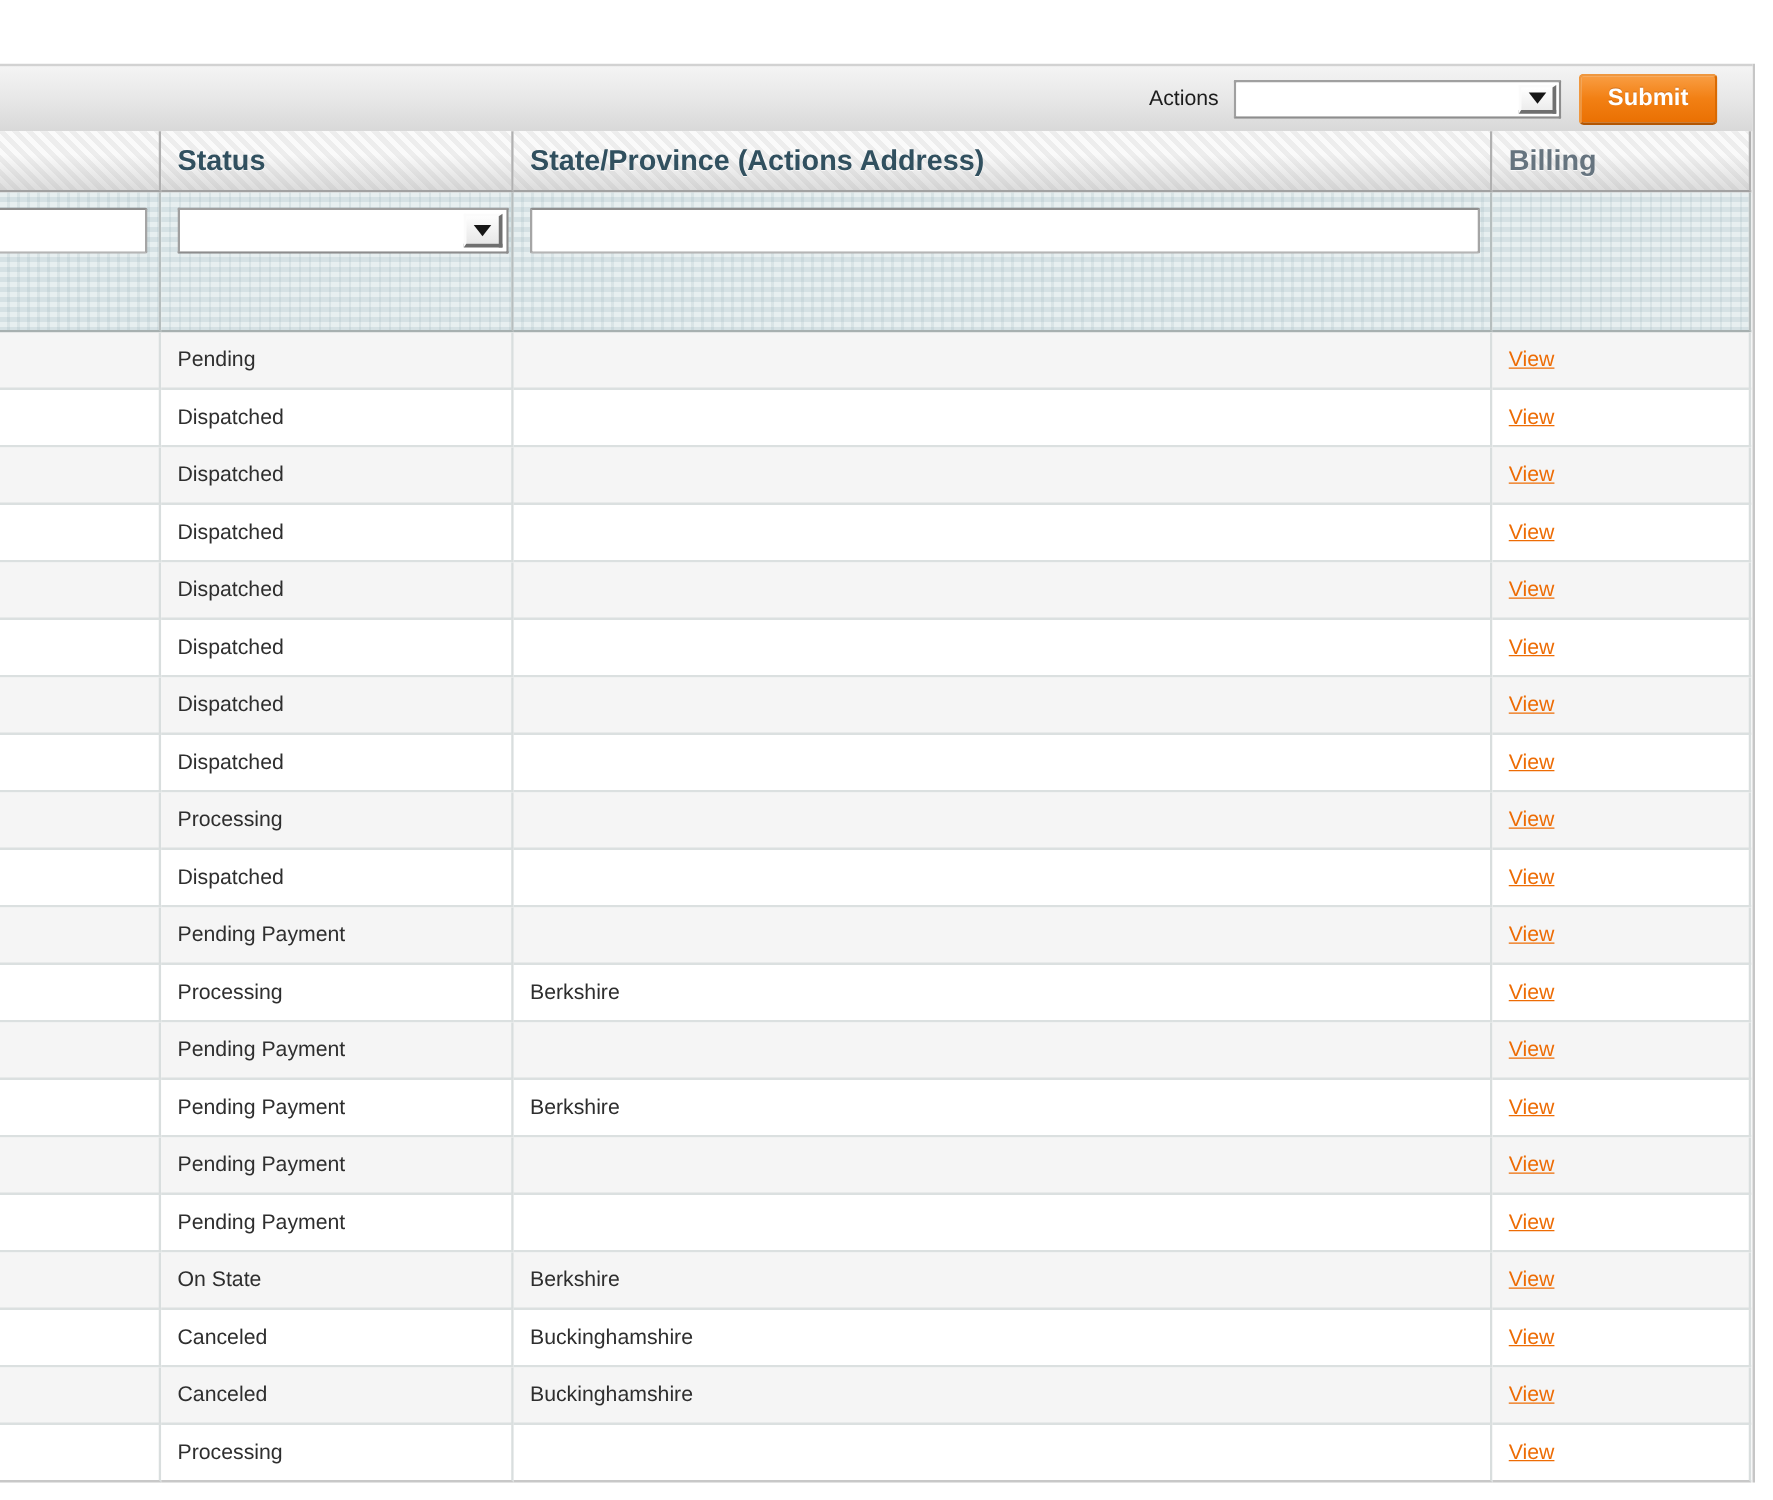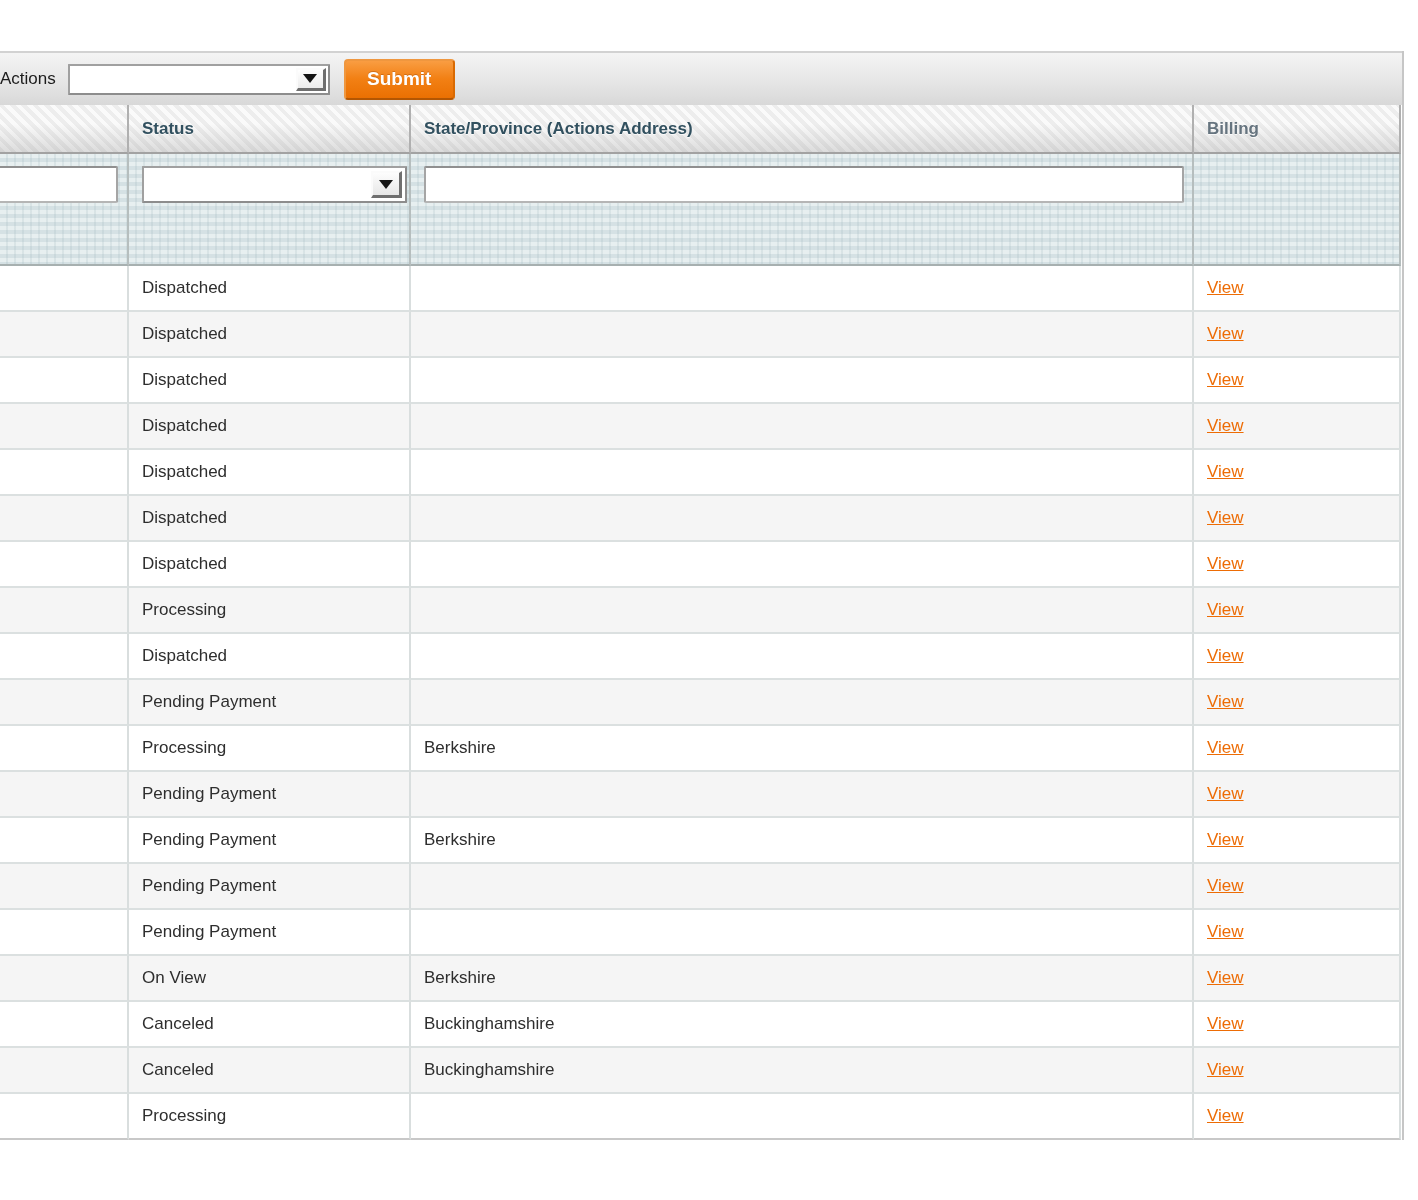--- a/index.html
+++ b/index.html
@@ -10,21 +10,21 @@
     -webkit-font-smoothing: antialiased;
   }
   .top-spacer { height: 51px; background: #ffffff; }
   .panel { width: 1404px; border-right: 2px solid #c6c6c6; }
 
   
   .toolbar {
     height: 54px;
     border-top: 2px solid #d2d2d2;
     background: linear-gradient(#f4f4f4, #e6e6e6 55%, #d8d8d8);
-    display: flex; align-items: center; 
+    display: flex; align-items: center; justify-content: flex-end;
     padding-right: 28px;
   }
   .actions-label { font-size: 17px; color: #1c1c1c; margin-right: 12px; }
 
   .msel {
     position: relative; background: #ffffff;
     border: 2px solid; border-color: #a0a0a0 #8d8d8d #8d8d8d #a0a0a0;
     border-radius: 1px;
   }
   .msel-toolbar { width: 262px; height: 31px; }
@@ -50,21 +50,21 @@
     color: #ffffff; font-weight: bold; font-size: 19px;
     text-shadow: 0 -1px 0 rgba(140,60,0,.35);
     cursor: pointer; font-family: Liberation Sans, sans-serif;
   }
 
   
   table.grid { border-collapse: separate; border-spacing: 0; table-layout: fixed; width: 1401px; }
 
   th.hcell {
     height: 49px; padding: 0 0 0 13px; text-align: left; vertical-align: middle;
-    font-size: 17px; font-weight: bold;
+    font-size: 23px; font-weight: bold;
     background:
       linear-gradient(rgba(255,255,255,0) 40%, rgba(150,150,150,.30)),
       repeating-linear-gradient(45deg, #ededed 0 4px, #fafafa 4px 8px);
     border-right: 2px solid #b0b0b0;
     border-bottom: 2px solid #a2a2a2;
     text-shadow: 0 1px 0 rgba(255,255,255,.7);
     white-space: nowrap; overflow: hidden;
   }
   th.hcell.sortable { color: #31505f; cursor: pointer; }
   th.hcell.plain    { color: #66747f; }
@@ -153,20 +153,28 @@
               <span class="arrow-down"></span>
             </div>
           </div>
         </td>
         <td class="fcell">
           <input class="filter-input state" type="text" value="" style="">
         </td>
         <td class="fcell"></td>
       </tr>
 
+    <tr class="odd">
+    <td class="dcell"></td>
+    <td class="dcell">Pending</td>
+    <td class="dcell"></td>
+    <td class="dcell">
+      <a class="view-link">View</a>
+    </td>
+  </tr>
         <tr class="even">
     <td class="dcell"></td>
     <td class="dcell">Dispatched</td>
     <td class="dcell"></td>
     <td class="dcell">
       <a class="view-link">View</a>
     </td>
   </tr>
         <tr class="odd">
     <td class="dcell"></td>
@@ -275,21 +283,21 @@
         <tr class="even">
     <td class="dcell"></td>
     <td class="dcell">Pending Payment</td>
     <td class="dcell"></td>
     <td class="dcell">
       <a class="view-link">View</a>
     </td>
   </tr>
         <tr class="odd">
     <td class="dcell"></td>
-    <td class="dcell">On View</td>
+    <td class="dcell">On State</td>
     <td class="dcell">Berkshire</td>
     <td class="dcell">
       <a class="view-link">View</a>
     </td>
   </tr>
         <tr class="even">
     <td class="dcell"></td>
     <td class="dcell">Canceled</td>
     <td class="dcell">Buckinghamshire</td>
     <td class="dcell">

